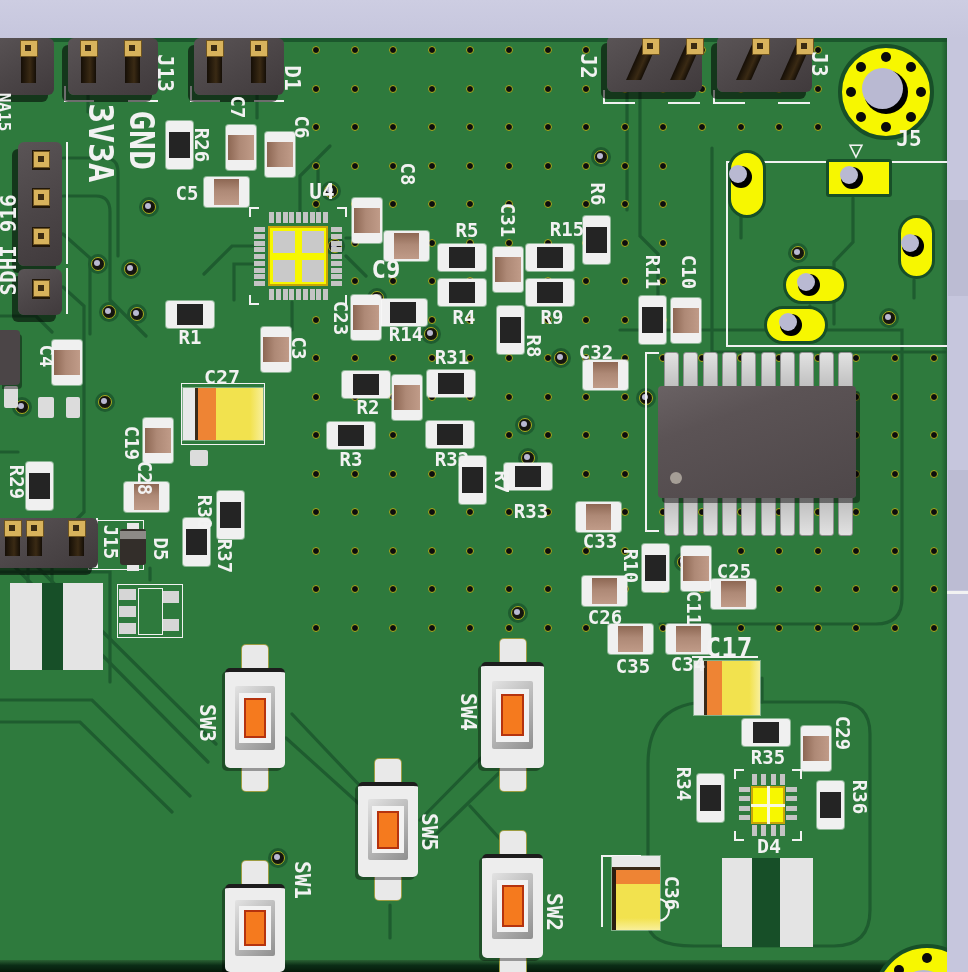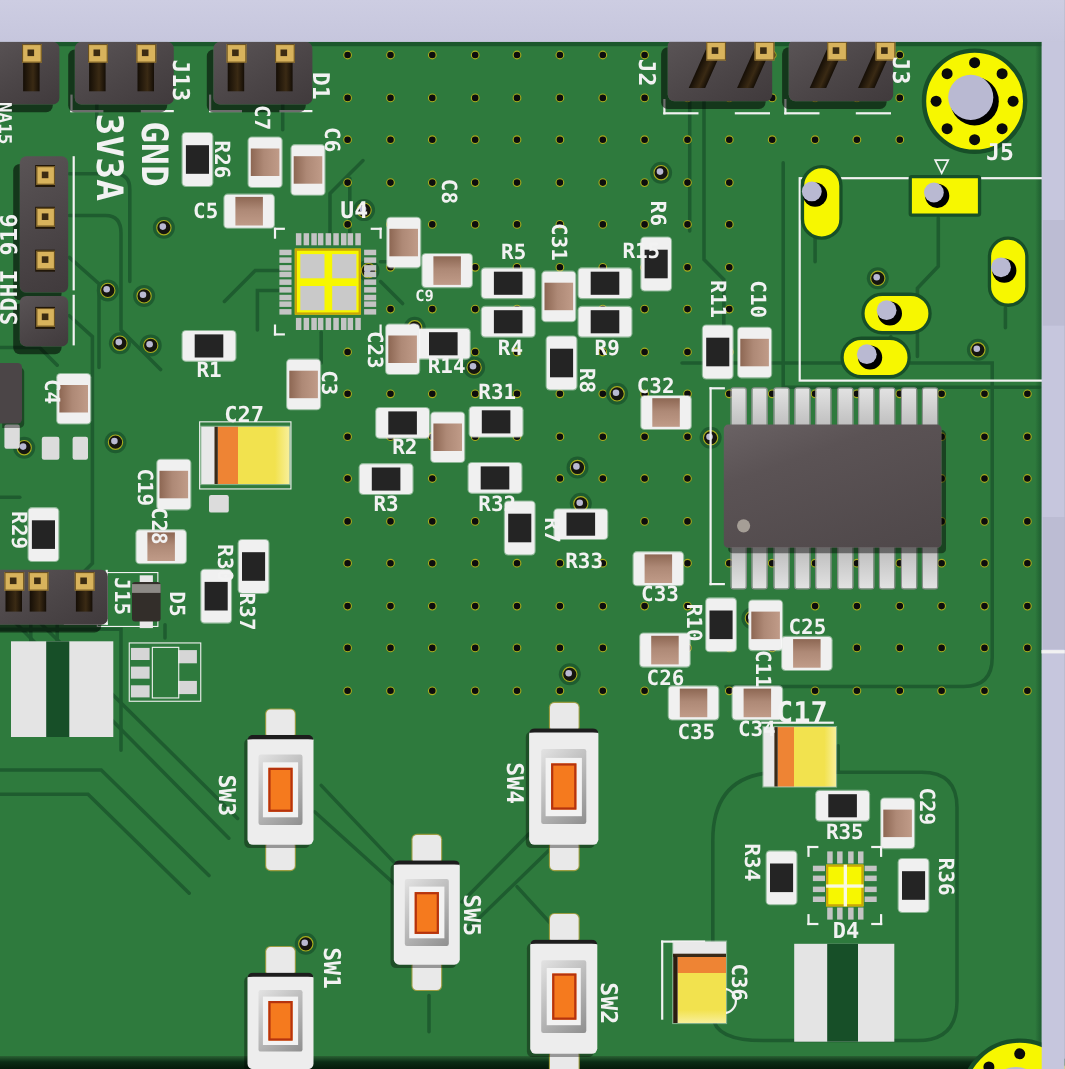--- a/index.html
+++ b/index.html
@@ -799,24 +799,24 @@
       <div class="silk" style="left: 100px; top: 143px; font-size: 33px; font-weight: bold; transform: translate(-50%, -50%) rotate(90deg);">3V3A</div>
       <div class="silk" style="left: 141px; top: 140px; font-size: 33px; font-weight: bold; transform: translate(-50%, -50%) rotate(90deg);">GND</div>
       <div class="silk" style="left: 164px; top: 73px; font-size: 21px; font-weight: bold; transform: translate(-50%, -50%) rotate(90deg);">J13</div>
       <div class="silk" style="left: 291px; top: 78px; font-size: 21px; font-weight: bold; transform: translate(-50%, -50%) rotate(90deg);">D1</div>
       <div class="silk" style="left: 237px; top: 107px; font-size: 19px; font-weight: bold; transform: translate(-50%, -50%) rotate(90deg);">C7</div>
       <div class="silk" style="left: 301px; top: 127px; font-size: 19px; font-weight: bold; transform: translate(-50%, -50%) rotate(90deg);">C6</div>
       <div class="silk" style="left: 201px; top: 145px; font-size: 19px; font-weight: bold; transform: translate(-50%, -50%) rotate(90deg);">R26</div>
       <div class="silk" style="left: 187px; top: 193px; font-size: 19px; font-weight: bold; transform: translate(-50%, -50%) rotate(0deg);">C5</div>
       <div class="silk" style="left: 322px; top: 192px; font-size: 21px; font-weight: bold; transform: translate(-50%, -50%) rotate(0deg);">U4</div>
       <div class="silk" style="left: 407px; top: 174px; font-size: 19px; font-weight: bold; transform: translate(-50%, -50%) rotate(90deg);">C8</div>
-      <div class="silk" style="left: 386px; top: 270px; font-size: 14px; font-weight: bold; transform: translate(-50%, -50%) rotate(0deg);">C9</div>
+      <div class="silk" style="left: 386px; top: 270px; font-size: 24px; font-weight: bold; transform: translate(-50%, -50%) rotate(0deg);">C9</div>
       <div class="silk" style="left: 467px; top: 230px; font-size: 19px; font-weight: bold; transform: translate(-50%, -50%) rotate(0deg);">R5</div>
       <div class="silk" style="left: 507px; top: 220px; font-size: 19px; font-weight: bold; transform: translate(-50%, -50%) rotate(90deg);">C31</div>
-      <div class="silk" style="left: 583px; top: 229px; font-size: 19px; font-weight: bold; transform: translate(-50%, -50%) rotate(0deg);">R15</div>
+      <div class="silk" style="left: 567px; top: 229px; font-size: 19px; font-weight: bold; transform: translate(-50%, -50%) rotate(0deg);">R15</div>
       <div class="silk" style="left: 597px; top: 194px; font-size: 19px; font-weight: bold; transform: translate(-50%, -50%) rotate(90deg);">R6</div>
       <div class="silk" style="left: 587px; top: 66px; font-size: 21px; font-weight: bold; transform: translate(-50%, -50%) rotate(90deg);">J2</div>
       <div class="silk" style="left: 818px; top: 64px; font-size: 21px; font-weight: bold; transform: translate(-50%, -50%) rotate(90deg);">J3</div>
       <div class="silk" style="left: 909px; top: 139px; font-size: 21px; font-weight: bold; transform: translate(-50%, -50%) rotate(0deg);">J5</div>
       <div class="silk" style="left: 464px; top: 317px; font-size: 19px; font-weight: bold; transform: translate(-50%, -50%) rotate(0deg);">R4</div>
       <div class="silk" style="left: 552px; top: 317px; font-size: 19px; font-weight: bold; transform: translate(-50%, -50%) rotate(0deg);">R9</div>
       <div class="silk" style="left: 533px; top: 346px; font-size: 19px; font-weight: bold; transform: translate(-50%, -50%) rotate(90deg);">R8</div>
       <div class="silk" style="left: 652px; top: 272px; font-size: 19px; font-weight: bold; transform: translate(-50%, -50%) rotate(90deg);">R11</div>
       <div class="silk" style="left: 688px; top: 272px; font-size: 19px; font-weight: bold; transform: translate(-50%, -50%) rotate(90deg);">C10</div>
       <div class="silk" style="left: 340px; top: 318px; font-size: 19px; font-weight: bold; transform: translate(-50%, -50%) rotate(90deg);">C23</div>

